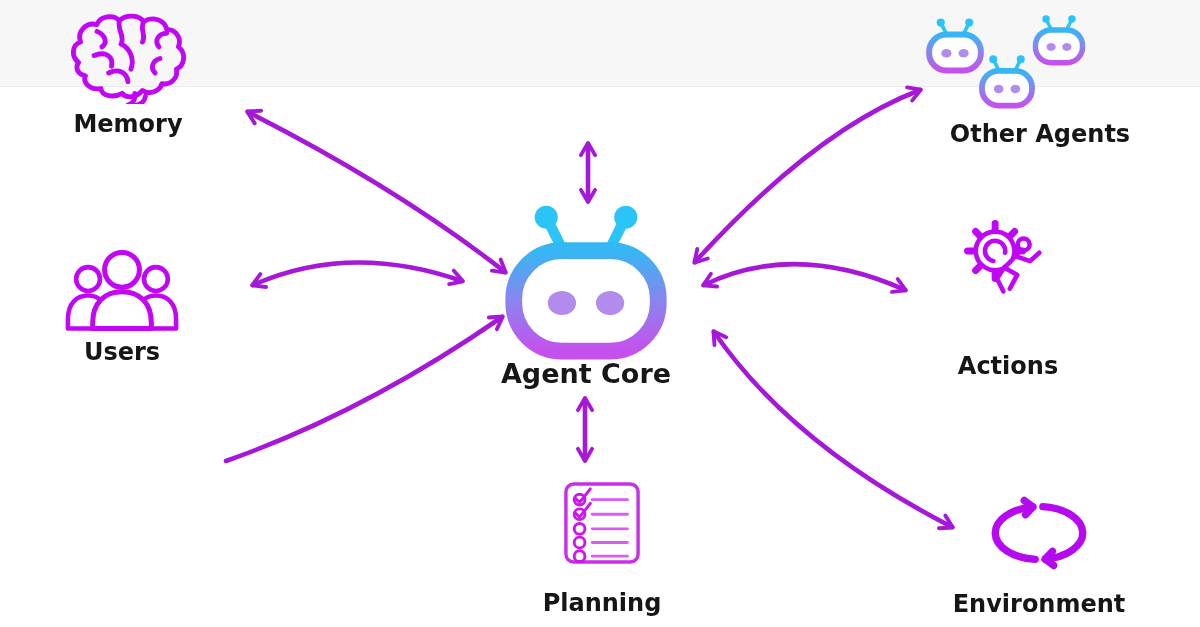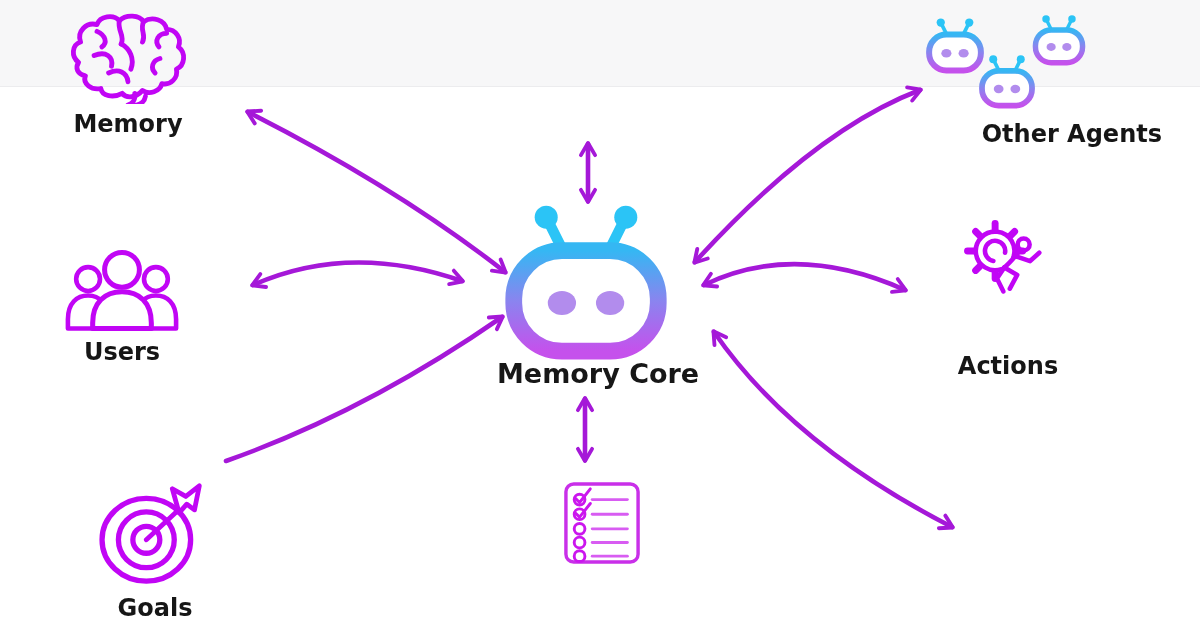--- a/index.html
+++ b/index.html
@@ -7,21 +7,21 @@
          font-family:"DejaVu Sans","Liberation Sans",sans-serif;}
   .topband{position:absolute;left:0;top:0;width:1200px;height:86px;background:#f7f7f8;
            border-bottom:1px solid #ececee;}
   .arrows{position:absolute;left:0;top:0;pointer-events:none;}
   .node{position:absolute;display:flex;flex-direction:column;align-items:center;}
   .nlabel{font-weight:bold;font-size:24px;color:#161616;white-space:nowrap;line-height:1.2;}
   .corelabel{position:absolute;left:497px;top:358px;width:178px;text-align:center;
              font-weight:bold;font-size:27px;color:#171717;white-space:nowrap;}
   .agentsbox{position:absolute;left:918px;top:8px;width:244px;height:140px;}
   .agentsbox .rbt{position:absolute;}
-  .agentsbox .nlabel{position:absolute;left:0;width:100%;top:112px;text-align:right;}
+  .agentsbox .nlabel{position:absolute;left:0;width:100%;top:112px;text-align:center;}
 </style>
 </head>
 <body>
 
 <div class="stage">
   <div class="topband"></div>
 
   <svg width="0" height="0" style="position:absolute">
     <defs>
       <linearGradient id="robogr" x1="0" y1="0" x2="0" y2="1">
@@ -123,32 +123,20 @@
         <circle cx="67" cy="31" r="6.5" stroke-width="5"></circle>
         <path d="M61,40 C56,46 52,51 46,56" stroke-width="5"></path>
         <path d="M59,44 L74,49 L84,40" stroke-width="5"></path>
         <path d="M46,56 L60,64 L52,79" stroke-width="5"></path>
         <path d="M46,56 L38,68 L45,82" stroke-width="5"></path>
       </g>
     </svg>
     <div class="nlabel" style="margin-top:10px">Actions</div>
   </div>
 
-  <div class="node" style="left:65px;top:482px;width:180px;">
-    <svg width="128" height="104" viewBox="0 0 130 108">
-      <g fill="none" stroke="#c105f5" stroke-linecap="round" stroke-linejoin="round">
-        <ellipse cx="56" cy="60" rx="46" ry="43" stroke-width="5.5"></ellipse>
-        <circle cx="56" cy="60" r="29" stroke-width="5.5"></circle>
-        <circle cx="56" cy="60" r="14" stroke-width="5.5"></circle>
-        <line x1="56" y1="60" x2="97" y2="22" stroke-width="5"></line>
-        <path d="M90,32 L83,7 L97,15 L111,4 L106,29 L98,23 Z" fill="#ffffff" stroke-width="5"></path>
-      </g>
-    </svg>
-    <div class="nlabel" style="margin-top:8px">Goals</div>
-  </div>
 
   <div class="node" style="left:512px;top:481px;width:180px;">
     <svg width="78" height="84" viewBox="0 0 80 86">
       <g fill="none" stroke-linecap="round" stroke-linejoin="round">
         <rect x="3" y="3" width="74" height="80" rx="8" stroke="#c92fe9" stroke-width="3.5"></rect>
         <g stroke="#cb16ee" stroke-width="3">
           <circle cx="17" cy="19" r="5.5"></circle>
             <path d="M13,18 L17,22 L28,8"></path>
           <circle cx="17" cy="34" r="5.5"></circle>
             <path d="M13,33 L17,37 L28,23"></path>
@@ -158,20 +146,32 @@
         </g>
         <g stroke="#d85cf2" stroke-width="3">
           <line x1="30" y1="19" x2="66" y2="19"></line>
           <line x1="30" y1="34" x2="66" y2="34"></line>
           <line x1="30" y1="49" x2="66" y2="49"></line>
           <line x1="30" y1="63" x2="66" y2="63"></line>
           <line x1="30" y1="77" x2="66" y2="77"></line>
         </g>
       </g>
     </svg>
+    <div class="nlabel" style="margin-top:24px">Planning</div>
   </div>
 
+  <div class="node" style="left:947px;top:490px;width:184px;">
+    <svg width="122" height="86" viewBox="0 0 120 88">
+      <g fill="none" stroke="#b50af0" stroke-width="7.5" stroke-linecap="round" stroke-linejoin="round">
+        <path d="M56.1,70.9 A45,27 0 0 1 53.7,17.3"></path>
+        <path d="M44.9,10.7 L53.7,17.3 L46.2,25.3"></path>
+        <path d="M63.9,17.1 A45,27 0 0 1 66.3,70.7"></path>
+        <path d="M75.1,77.3 L66.3,70.7 L73.8,62.7"></path>
+      </g>
+    </svg>
+    <div class="nlabel" style="margin-top:14px">Environment</div>
+  </div>
 
   <svg style="position:absolute;left:497px;top:196px" width="178" height="168" viewBox="0 0 170 160">
       <use href="#robot-sym"></use>
     </svg>
-  <div class="corelabel">Memory Core</div>
+  <div class="corelabel">Agent Core</div>
 </div>
 
 </body></html>

